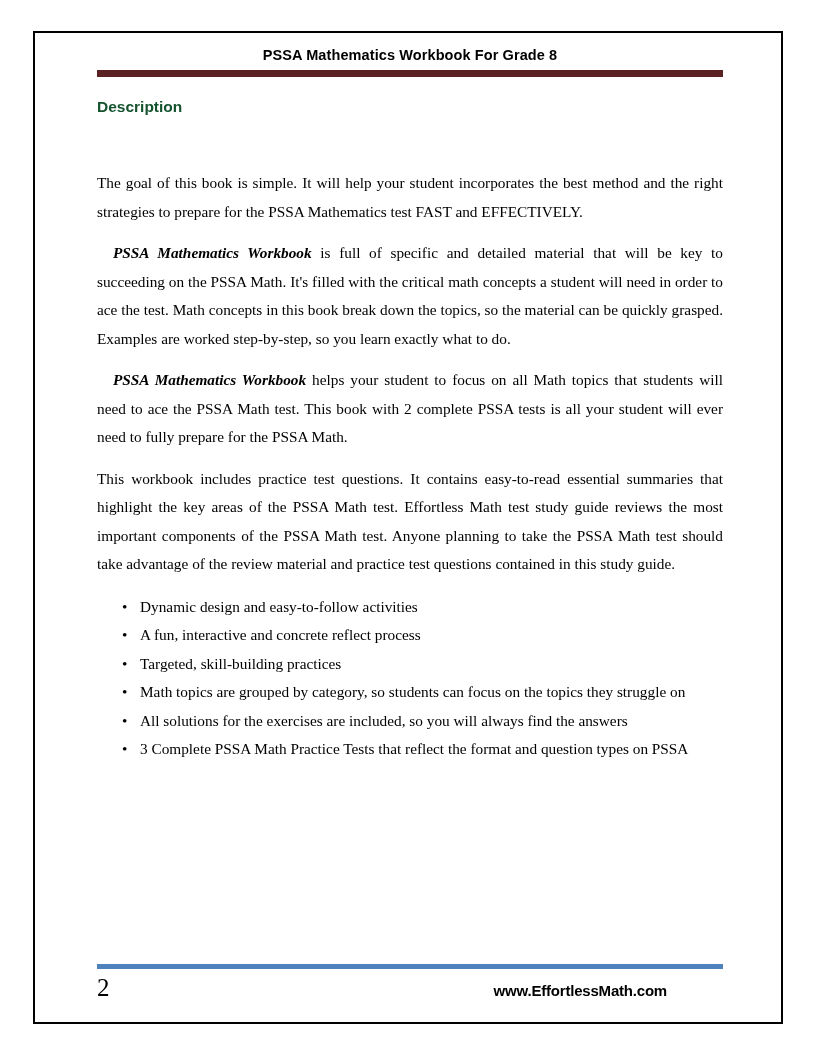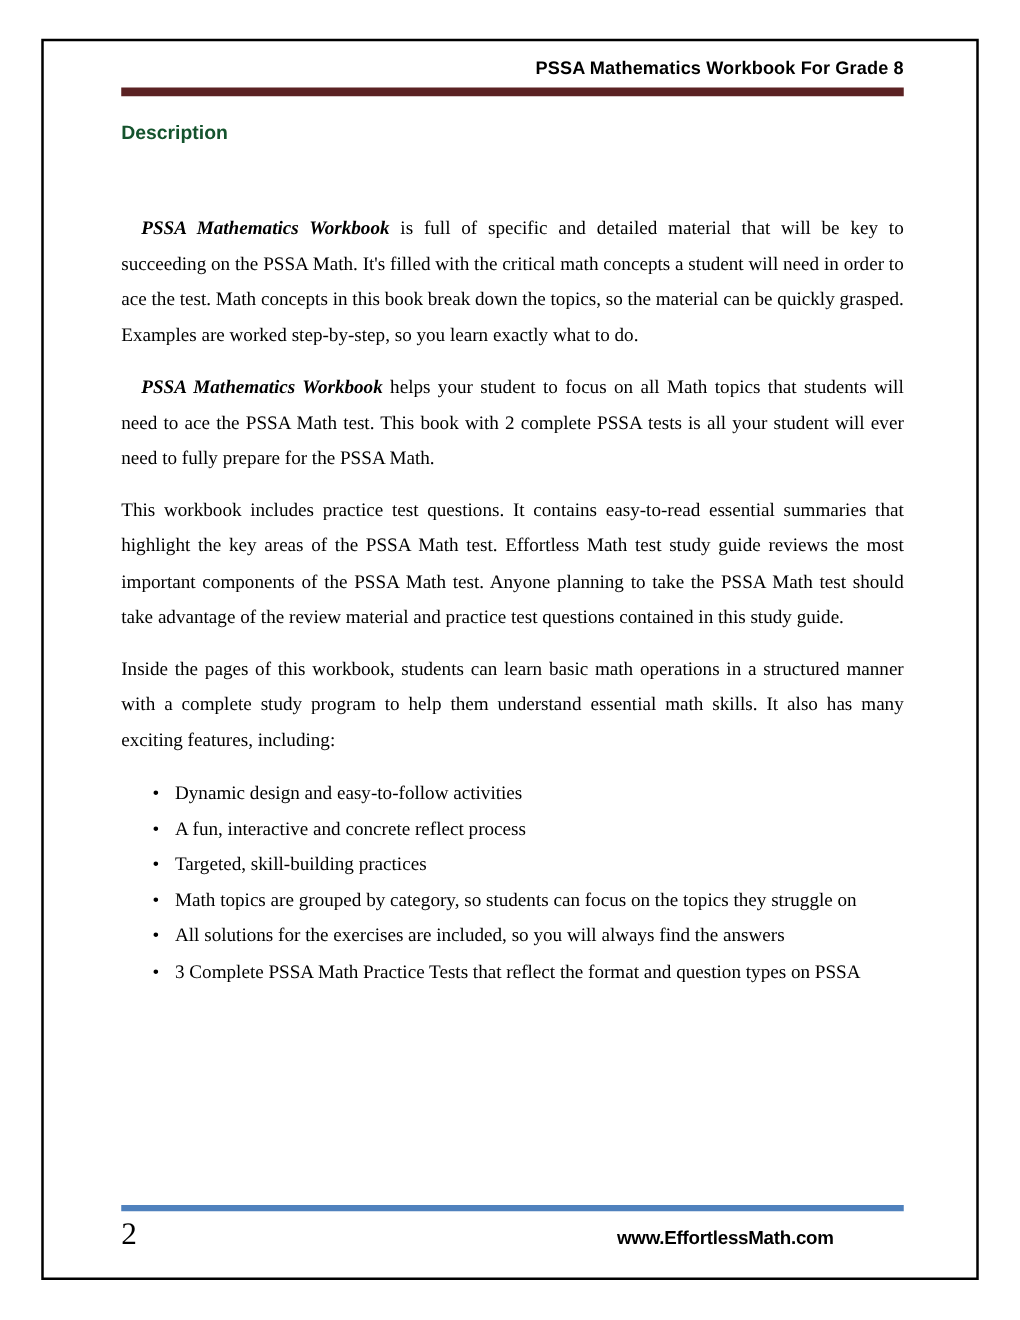--- a/index.html
+++ b/index.html
@@ -40,21 +40,21 @@
   .doc-header {
     position: absolute;
     top: 14px;
     left: 0;
     width: 100%;
   }
   .doc-header-title {
     font-family: "Liberation Sans", "DejaVu Sans", sans-serif;
     font-weight: bold;
     font-size: 14.5px;
-    text-align: right;
+    text-align: center;
     letter-spacing: 0.1px;
     color: #000000;
     line-height: 1.2;
     white-space: nowrap;
   }
   .header-rule {
     margin-top: 6px;
     width: 100%;
     height: 7px;
     background: #5B2223;
@@ -167,28 +167,28 @@
 
     <div class="doc-header">
       <div class="doc-header-title">PSSA Mathematics Workbook For Grade 8</div>
       <div class="header-rule" style="background: rgb(91, 34, 35);"></div>
     </div>
 
     <div class="section-heading">Description</div>
 
     <div class="body-content">
 
+      <p class="para"><span>The goal of this book is simple. It will help your student incorporates the best method and the right strategies to prepare for the PSSA Mathematics test FAST and EFFECTIVELY.</span></p>
 
       <p class="para"><span class="lead-in">PSSA Mathematics Workbook</span><span> is full of specific and detailed material that will be key to succeeding on the PSSA Math. It's filled with the critical math concepts a student will need in order to ace the test. Math concepts in this book break down the topics, so the material can be quickly grasped. Examples are worked step-by-step, so you learn exactly what to do.</span></p>
 
       <p class="para"><span class="lead-in">PSSA Mathematics Workbook</span><span> helps your student to focus on all Math topics that students will need to ace the PSSA Math test. This book with 2 complete PSSA tests is all your student will ever need to fully prepare for the PSSA Math.</span></p>
 
       <p class="para"><span>This workbook includes practice test questions. It contains easy-to-read essential summaries that highlight the key areas of the PSSA Math test. Effortless Math test study guide reviews the most important components of the PSSA Math test. Anyone planning to take the PSSA Math test should take advantage of the review material and practice test questions contained in this study guide.</span></p>
 
-      <p class="para tight"><span>Inside the pages of this workbook, students can learn basic math operations in a structured manner with a complete study program to help them understand essential math skills. It also has many exciting features, including:</span></p>
 
       <ul class="feature-list">
         <li>
           <span class="bullet-dot">•</span>
           <span class="li-text">Dynamic design and easy-to-follow activities</span>
         </li>
         <li>
           <span class="bullet-dot">•</span>
           <span class="li-text">A fun, interactive and concrete reflect process</span>
         </li>

